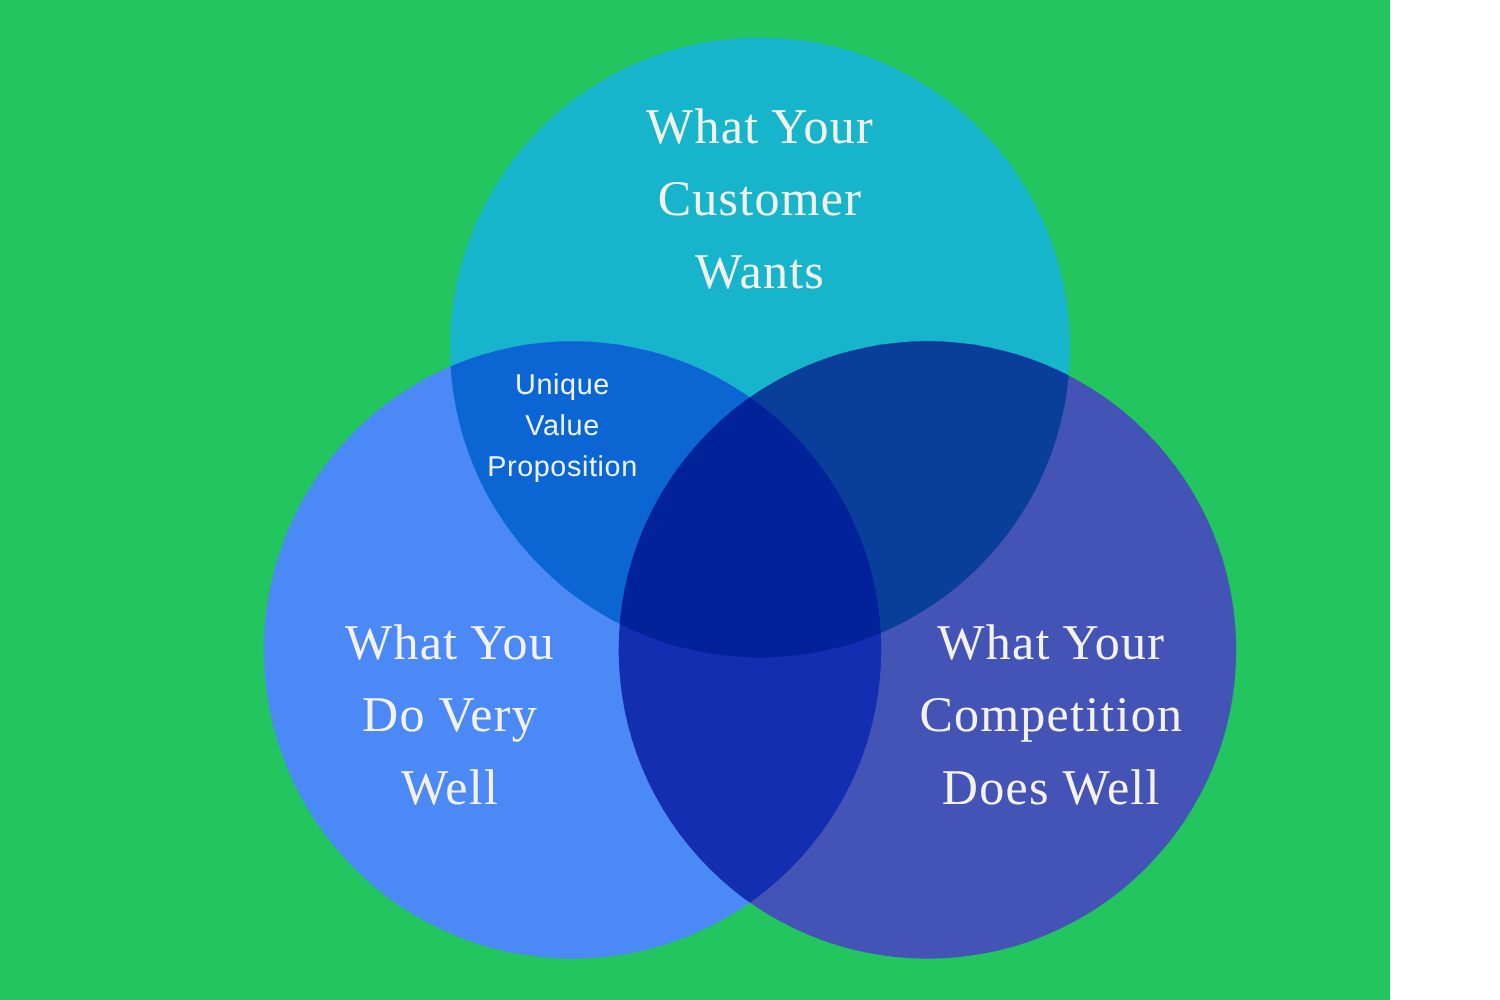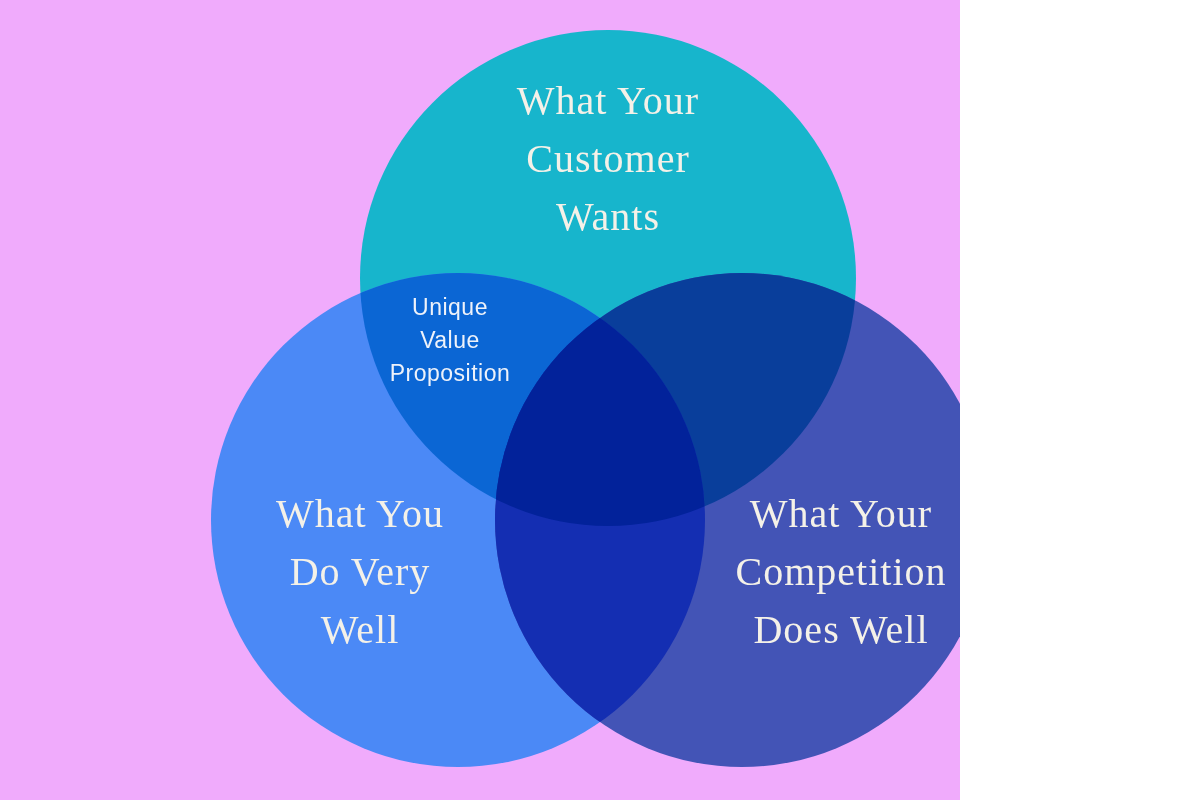--- a/index.html
+++ b/index.html
@@ -2,23 +2,23 @@
 <html><head>
 <meta charset="utf-8">
 <style>
   html, body {
     margin: 0;
     padding: 0;
     background: #ffffff;
   }
   .canvas {
     position: relative;
-    width: 960px;
+    width: 1112px;
     height: 800px;
-    background: #f0abfc;
+    background: #22c55e;
     overflow: hidden;
   }
   svg { display: block; }
   .serif-label {
     font-family: "Liberation Serif", "DejaVu Serif", serif;
     font-size: 40px;
     letter-spacing: 1px;
     text-anchor: middle;
   }
   .sans-label {

